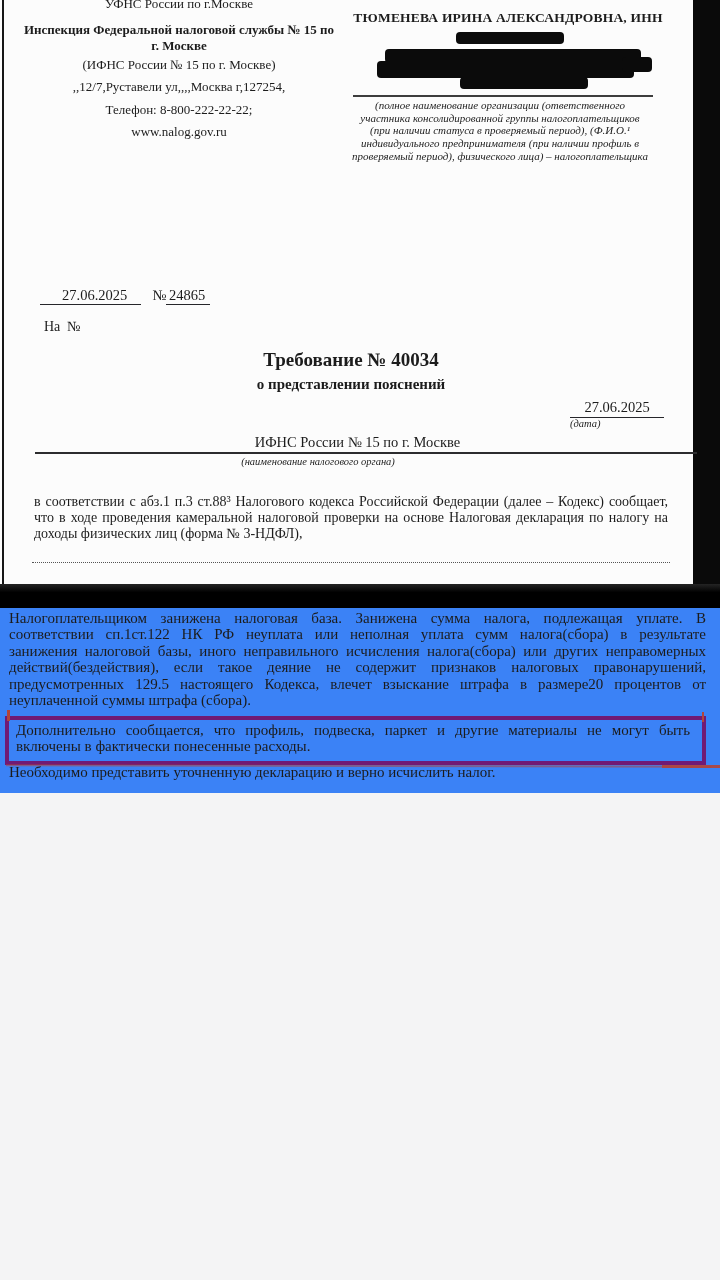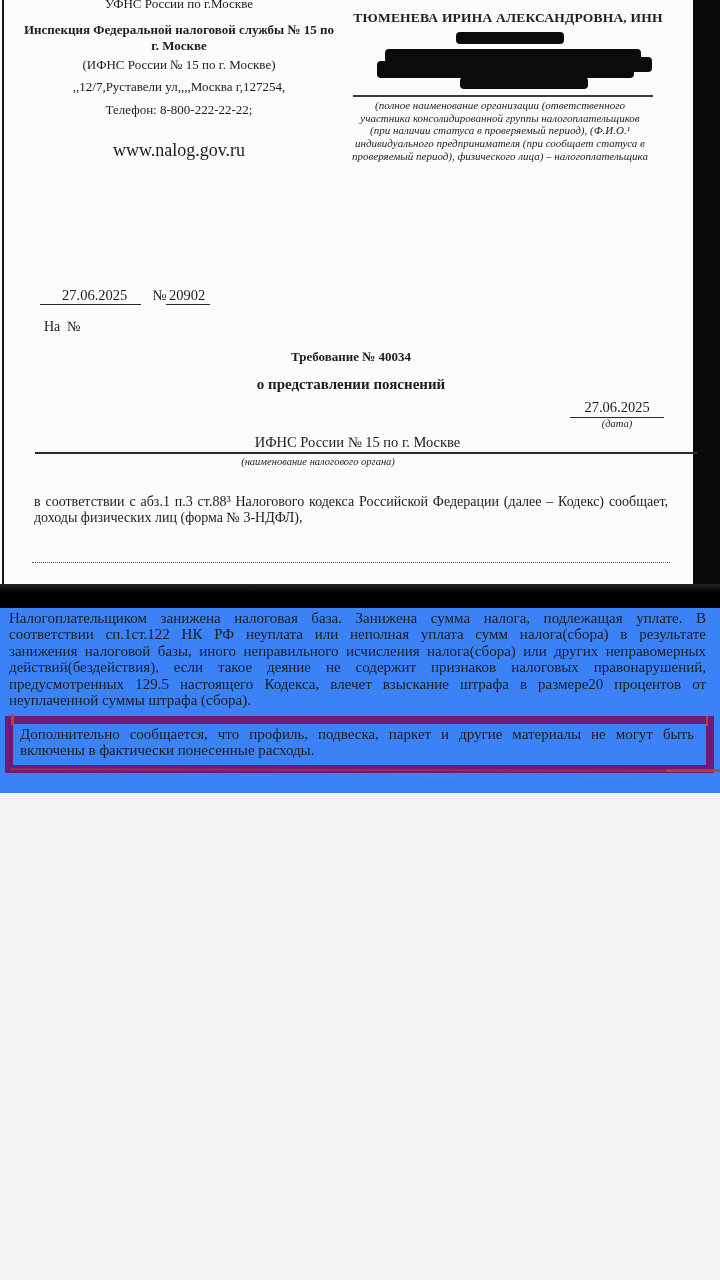--- a/index.html
+++ b/index.html
@@ -16,21 +16,21 @@
   .edge-left  { left:2px; top:0; width:2px; height:584px; background:#161616; }
   .edge-right { left:693px; top:0; width:27px; height:584px; background:#0a0a0a; }
 
   .issuer { left:10px; top:0; width:338px; text-align:center; }
   .issuer div { position:absolute; left:0; width:100%; }
   .iss-0 { top:-4px;  font-size:13px; }
   .iss-1 { top:22px;  font-size:13px; font-weight:bold; line-height:15.5px; padding:0 10px; width:318px !important; }
   .iss-2 { top:57px;  font-size:13px; }
   .iss-3 { top:79px;  font-size:13px; }
   .iss-4 { top:102px; font-size:13px; }
-  .iss-5 { top:140px; font-size:18px;text-align:center; }
+  .iss-5 { top:124px; font-size:13px;text-align:center; }
 
   .tp-name { left:350px; top:10px; width:316px; text-align:center;
              font-size:13.5px; font-weight:bold; white-space:nowrap; letter-spacing:.2px; }
   .redact { background:#0b0b0b; border-radius:4px; }
   .r-a { left:456px; top:32px; width:108px; height:12px; }
   .r-b { left:385px; top:49px; width:256px; height:14px; }
   .r-c { left:377px; top:61px; width:257px; height:17px; }
   .r-n { left:622px; top:57px; width:30px;  height:15px; }
   .r-d { left:460px; top:77px; width:128px; height:12px; }
   .tp-rule { left:353px; top:95px; width:300px; height:2px; background:#3d3d3d; }
@@ -38,47 +38,47 @@
             line-height:12.7px; text-align:center; color:#222; }
   .tp-cap div { white-space:nowrap; }
 
   .ref-row { left:40px; top:287px; font-size:14.5px; white-space:pre; }
   .uline { border-bottom:1.5px solid #26262a; }
   .ref-date { padding:0 14px 1px 22px; }
   .ref-no-label { margin-left:11px; }
   .ref-num { padding:0 5px 1px 3px; }
   .incoming { left:44px; top:319px; font-size:14px; white-space:pre; }
 
-  .title1 { left:34px; top:349px; width:634px; text-align:center; font-weight:bold; font-size:13px; }
+  .title1 { left:34px; top:349px; width:634px; text-align:center; font-weight:bold; font-size:19px; }
   .title2 { left:34px; top:376px; width:634px; text-align:center; font-weight:bold; font-size:15px; }
 
   .date2 { left:570px; top:399px; width:94px; text-align:center; font-size:14.5px;
            border-bottom:1.5px solid #26262a; padding-bottom:1px; }
-  .date2-cap { left:570px; top:418px; width:94px; text-align:center; font-style:italic; font-size:10.5px; }
+  .date2-cap { left:570px; top:418px; width:94px; font-style:italic; font-size:10.5px; }
 
   .org { left:35px; top:434px; width:645px; text-align:center; font-size:14.5px; }
   .org-line { left:35px; top:452px; width:662px; height:1.5px; background:#2c2c2e; }
   .org-cap { left:35px; top:456px; width:566px; text-align:center; font-style:italic; font-size:10.5px; }
 
   .body1 { left:34px; top:494px; width:634px; font-size:14px; line-height:15.8px; }
   .jl { text-align:justify; text-align-last:justify; }
   .jl.end { text-align-last:left; }
 
   .decl-line { left:32px; top:562px; width:638px; border-top:1.5px dotted #555; }
   .decl-cap  { left:32px; top:565px; width:638px; text-align:center; font-style:italic; font-size:10.5px; }
 
   
   .band { left:0; top:584px; width:720px; height:24px;
           background:linear-gradient(#242424,#000 35%); }
 
   
   .doc2 { left:0; top:608px; width:720px; height:185px; background:#3b82f6; overflow:hidden; }
   .para1 { left:9px; top:2px; width:697px; font-size:15px; line-height:16.4px; }
   .anno-box { left:5px; top:108px; width:693px; height:41px;
-              border:8px solid #701a75; }
+              border:4px solid #701a75; }
   .anno-text { position:absolute; left:7px; top:2px; width:674px; font-size:15px; line-height:16.2px; }
   .stroke { position:absolute; background:#b2443a; }
   .st-top-left  { left:-2px; top:-10px; width:2.5px; height:11px; }
   .st-top-right { right:-2px; top:-8px; width:2.5px; height:10px; }
   .st-bottom2   { left:-3px; bottom:-6px; width:705px; height:2px; opacity:.55; transform:rotate(.12deg); }
   .st-bottom3   { right:-22px; bottom:-7px; width:62px; height:3px; opacity:.9; }
   .para2 { left:9px; top:156px; width:700px; font-size:15px; }
 
   
   .bottom { left:0; top:793px; width:720px; height:487px; background:#f4f4f5; }
@@ -107,40 +107,41 @@
     <div class="abs redact r-b"></div>
     <div class="abs redact r-c"></div>
     <div class="abs redact r-n"></div>
     <div class="abs redact r-d"></div>
     <div class="abs tp-rule"></div>
 
     <div class="abs tp-cap">
       <div>(полное наименование организации (ответственного</div>
       <div>участника консолидированной группы налогоплательщиков</div>
       <div>(при наличии статуса в проверяемый период), (Ф.И.О.¹</div>
-      <div>индивидуального предпринимателя (при сообщает статуса в</div>
+      <div>индивидуального предпринимателя (при наличии профиль в</div>
       <div>проверяемый период), физического лица) – налогоплательщика</div>
     </div>
 
-    <div class="abs ref-row"><span class="uline ref-date">27.06.2025</span><span class="ref-no-label">№</span><span class="uline ref-num">20902</span></div>
+    <div class="abs ref-row"><span class="uline ref-date">27.06.2025</span><span class="ref-no-label">№</span><span class="uline ref-num">24865</span></div>
 
     <div class="abs incoming">На  №</div>
 
     <div class="abs title1">Требование № 40034</div>
     <div class="abs title2">о представлении пояснений</div>
 
     <div class="abs date2">27.06.2025</div>
     <div class="abs date2-cap">(дата)</div>
 
     <div class="abs org">ИФНС России № 15 по г. Москве</div>
     <div class="abs org-line"></div>
     <div class="abs org-cap">(наименование налогового органа)</div>
 
     <div class="abs body1">
       <div class="jl">в соответствии с абз.1 п.3 ст.88³ Налогового кодекса Российской Федерации (далее – Кодекс) сообщает,</div>
+      <div class="jl">что в ходе проведения камеральной налоговой проверки на основе Налоговая декларация по налогу на</div>
       <div class="jl end">доходы физических лиц (форма № 3-НДФЛ),</div>
     </div>
 
     <div class="abs decl-line"></div>
   </section>
 
   <div class="abs band"></div>
 
   <section class="abs doc2">
     <div class="abs para1">
@@ -156,17 +157,18 @@
       <div class="stroke st-top-left"></div>
       <div class="stroke st-top-right"></div>
       <div class="stroke st-bottom2"></div>
       <div class="stroke st-bottom3"></div>
       <div class="anno-text">
         <div class="jl">Дополнительно сообщается, что профиль, подвеска, паркет и другие материалы не могут быть</div>
         <div class="jl end">включены в фактически понесенные расходы.</div>
       </div>
     </div>
 
+    <div class="abs para2">Необходимо представить уточненную декларацию и верно исчислить налог.</div>
   </section>
 
   <div class="abs bottom"></div>
 
 </div>
 
 </body></html>

